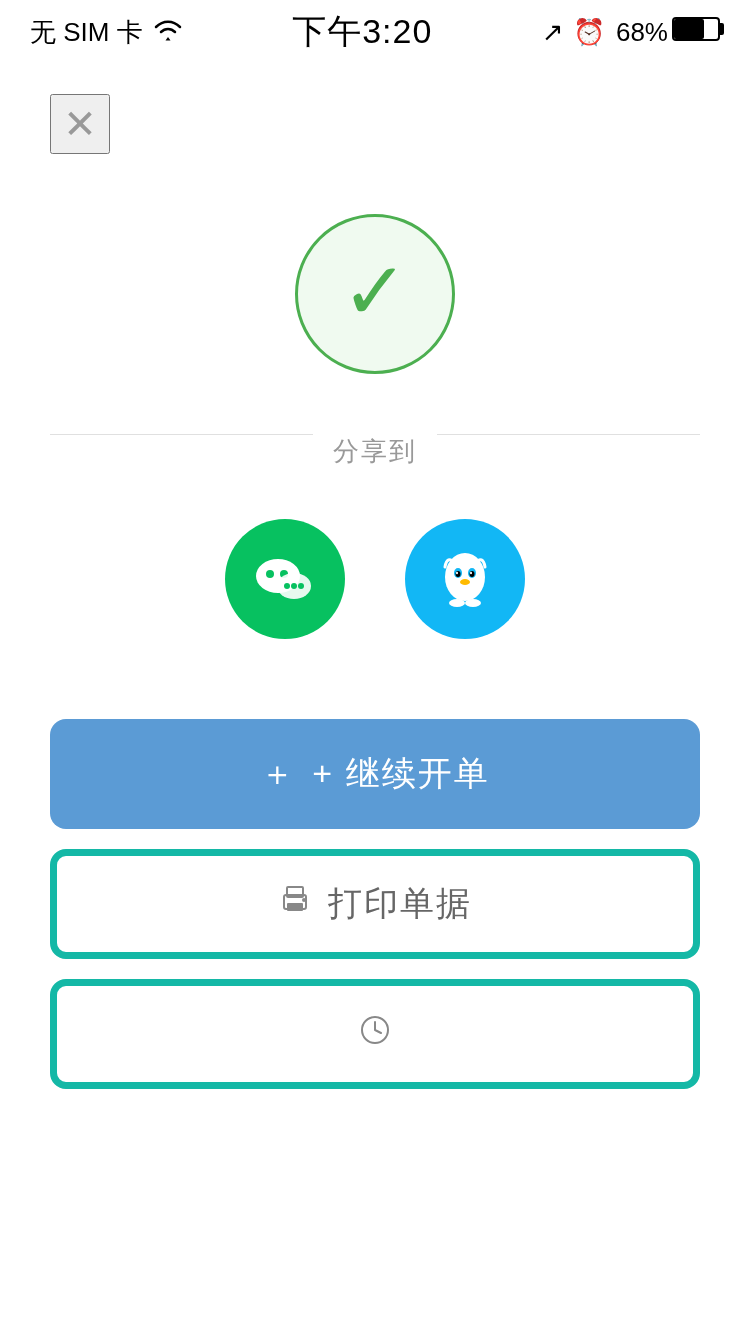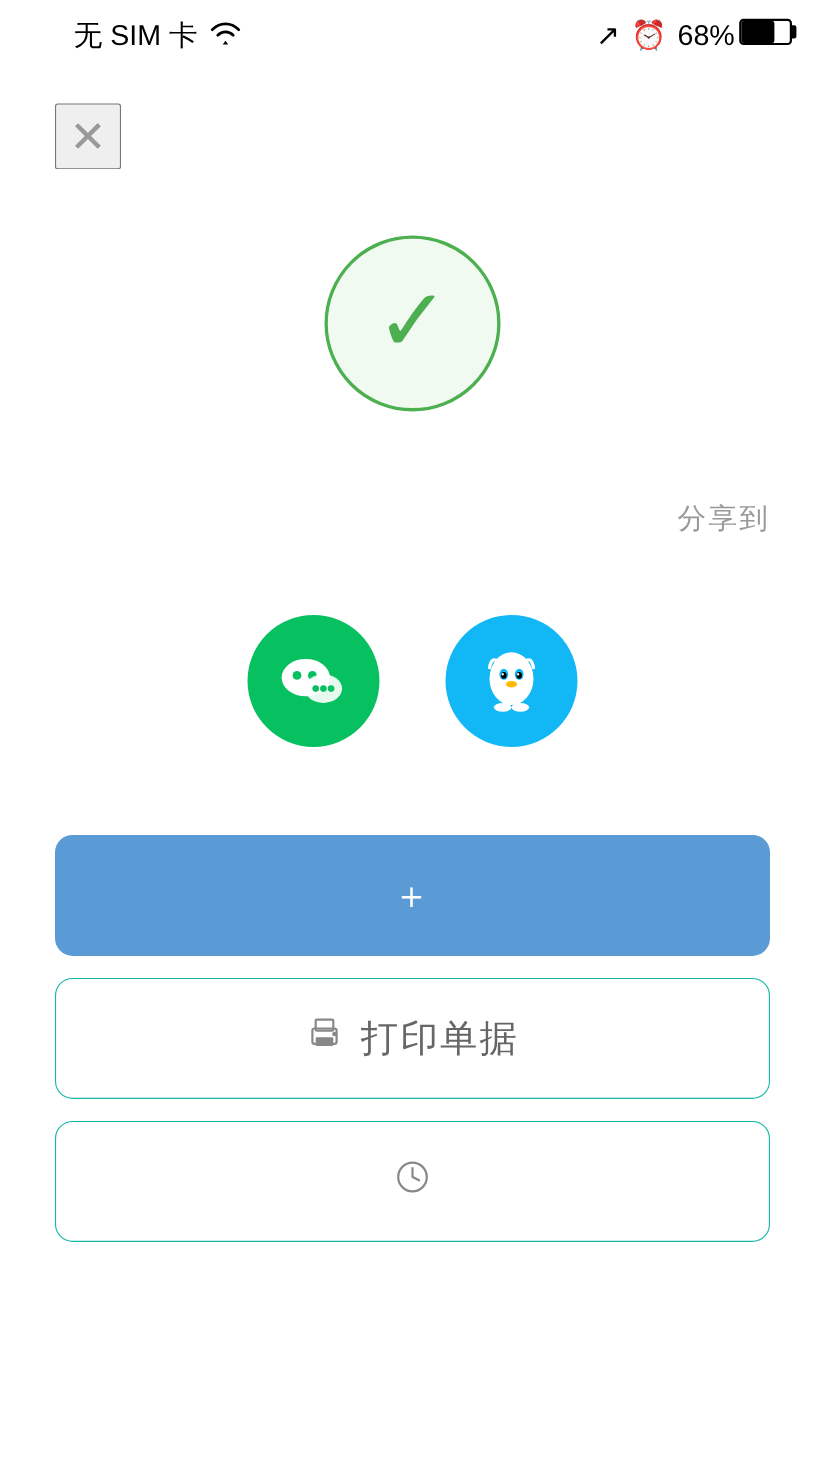--- a/index.html
+++ b/index.html
@@ -27,21 +27,20 @@
       padding: 0 30px;
       background: #ffffff;
     }
 
     .status-left {
       display: flex;
       align-items: center;
       gap: 10px;
       font-size: 26px;
       color: #000;
-      margin-left: 37px;
     }
 
     .status-center {
       font-size: 34px;
       font-weight: 500;
       color: #000;
       letter-spacing: 1px;
     }
 
     .status-right {
@@ -149,23 +148,22 @@
     }
 
     
     .share-section {
       width: 100%;
       margin-top: 60px;
     }
 
     .share-divider {
       display: flex;
-      align-items: flex-end;
+      align-items: flex-start;
       gap: 20px;
-      flex-direction: column;
     }
 
     .divider-line {
       flex: 1;
       height: 1px;
       background: #e0e0e0;
     }
 
     .share-label {
       font-size: 26px;
@@ -235,41 +233,42 @@
     }
 
     .btn-primary {
       background: #5B9BD5;
       color: #ffffff;
     }
 
     .btn-secondary {
       background: #ffffff;
       color: #666;
-      border: 1px solid #14b8a6;
+      border: 7px solid #14b8a6;
     }
 
     .btn-icon {
       font-size: 34px;
     }
   </style>
 </head>
 <body>
 
 <div class="status-bar">
   <div class="status-left">
     <span>无 SIM 卡</span>
     <span>
       <svg width="30" height="22" viewBox="0 0 30 22" fill="none">
         <path d="M15 18l2.5 3.5h-5L15 18z" fill="#000"></path>
         <path d="M8 13c1.9-1.9 4.4-3 7-3s5.1 1.1 7 3" stroke="#000" stroke-width="2.5" fill="none" stroke-linecap="round"></path>
         <path d="M3 8c3.3-3.3 7.7-5.3 12-5.3s8.7 2 12 5.3" stroke="#000" stroke-width="2.5" fill="none" stroke-linecap="round"></path>
       </svg>
     </span>
   </div>
+  <div class="status-center">下午3:20</div>
   <div class="status-right">
     <span>↗</span>
     <span>⏰</span>
     <div class="battery-container">
       <span class="battery-text">68%</span>
       <div class="battery-icon">
         <div class="battery-fill"></div>
       </div>
     </div>
   </div>
@@ -331,20 +330,21 @@
           <ellipse cx="42" cy="58" rx="8" ry="4" fill="white"></ellipse>
         </svg>
       </button>
     </div>
   </div>
 
   <div class="actions-section">
 
     <button class="action-btn btn-primary">
       <span class="btn-icon">＋</span>
+      <span>+ 继续开单</span>
     </button>
 
     <button class="action-btn btn-secondary">
       <span class="btn-icon">
         <svg width="34" height="34" viewBox="0 0 34 34" fill="none">
           <rect x="6" y="12" width="22" height="14" rx="2" stroke="#888" stroke-width="2" fill="none"></rect>
           <rect x="9" y="20" width="16" height="8" rx="1" fill="#888"></rect>
           <rect x="9" y="4" width="16" height="10" rx="1" fill="none" stroke="#888" stroke-width="2"></rect>
           <circle cx="26" cy="17" r="2" fill="#888"></circle>
         </svg>

